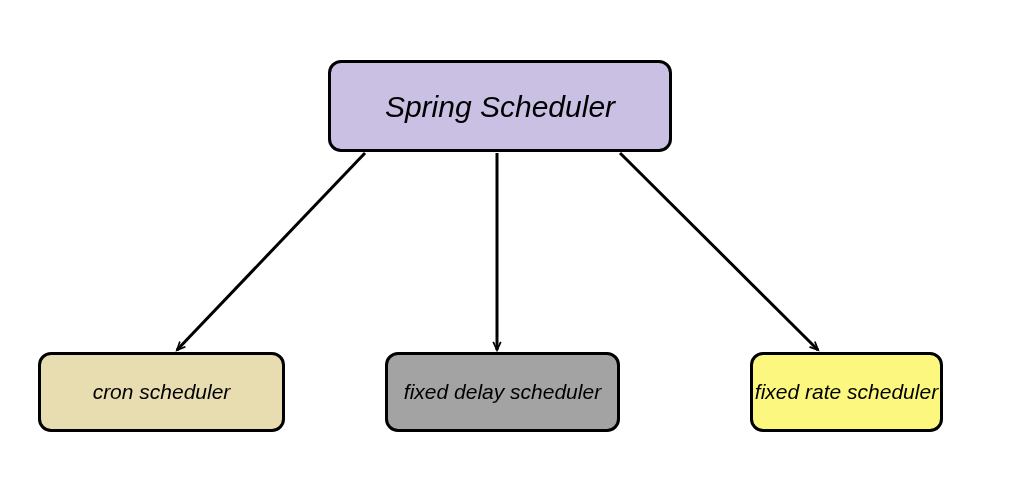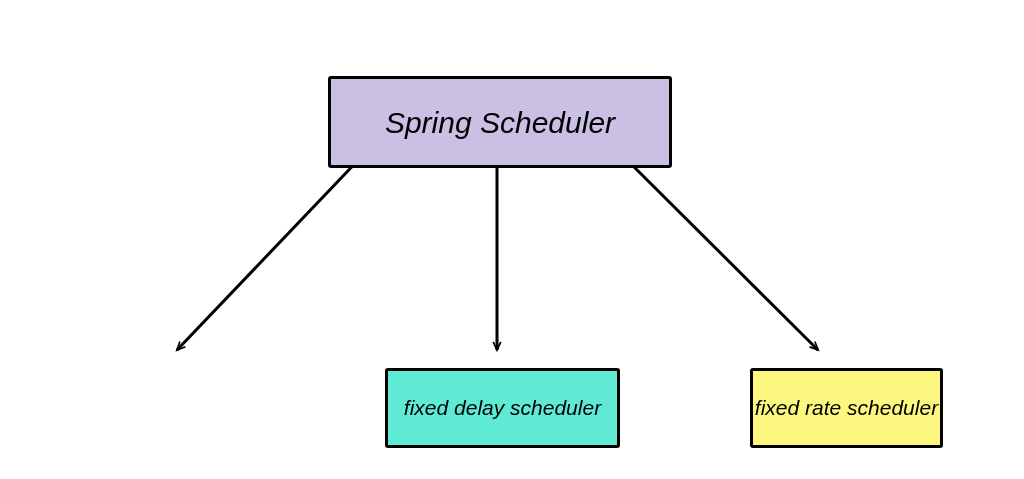--- a/index.html
+++ b/index.html
@@ -23,26 +23,25 @@
     left: 0;
     top: 0;
     width: 1024px;
     height: 479px;
     pointer-events: none;
   }
   .node {
     position: absolute;
     box-sizing: border-box;
     border: 3.5px solid #000000;
-    border-radius: 3px;
+    border-radius: 13px;
     display: flex;
     align-items: center;
     justify-content: center;
     text-align: center;
-    margin-top: 16px;
   }
   .node-label {
     font-style: italic;
     color: #000000;
     line-height: 1.1;
     white-space: nowrap;
   }
   #node-root {
     left: 328px;
     top: 60px;
@@ -92,22 +91,25 @@
 
     <line x1="497" y1="153" x2="497" y2="350" stroke="#000000" stroke-width="3" marker-end="url(#arrowhead-open)"></line>
 
     <line x1="620" y1="153" x2="818" y2="350" stroke="#000000" stroke-width="3" marker-end="url(#arrowhead-open)"></line>
   </svg>
 
   <div class="node" id="node-root" style="background-color: rgb(201, 192, 227); border-color: rgb(0, 0, 0);">
     <span class="node-label">Spring Scheduler</span>
   </div>
 
+  <div class="node" id="node-cron" style="background-color: rgb(232, 221, 176); border-color: rgb(0, 0, 0);">
+    <span class="node-label">cron scheduler</span>
+  </div>
 
-  <div class="node" id="node-fixed-delay" style="background-color: #5eead4; border-color: rgb(0, 0, 0);">
+  <div class="node" id="node-fixed-delay" style="background-color: #a3a3a3; border-color: rgb(0, 0, 0);">
     <span class="node-label">fixed delay scheduler</span>
   </div>
 
   <div class="node" id="node-fixed-rate" style="background-color: rgb(252, 248, 127); border-color: rgb(0, 0, 0);">
     <span class="node-label">fixed rate scheduler</span>
   </div>
 
 </div>
 
 </body></html>

